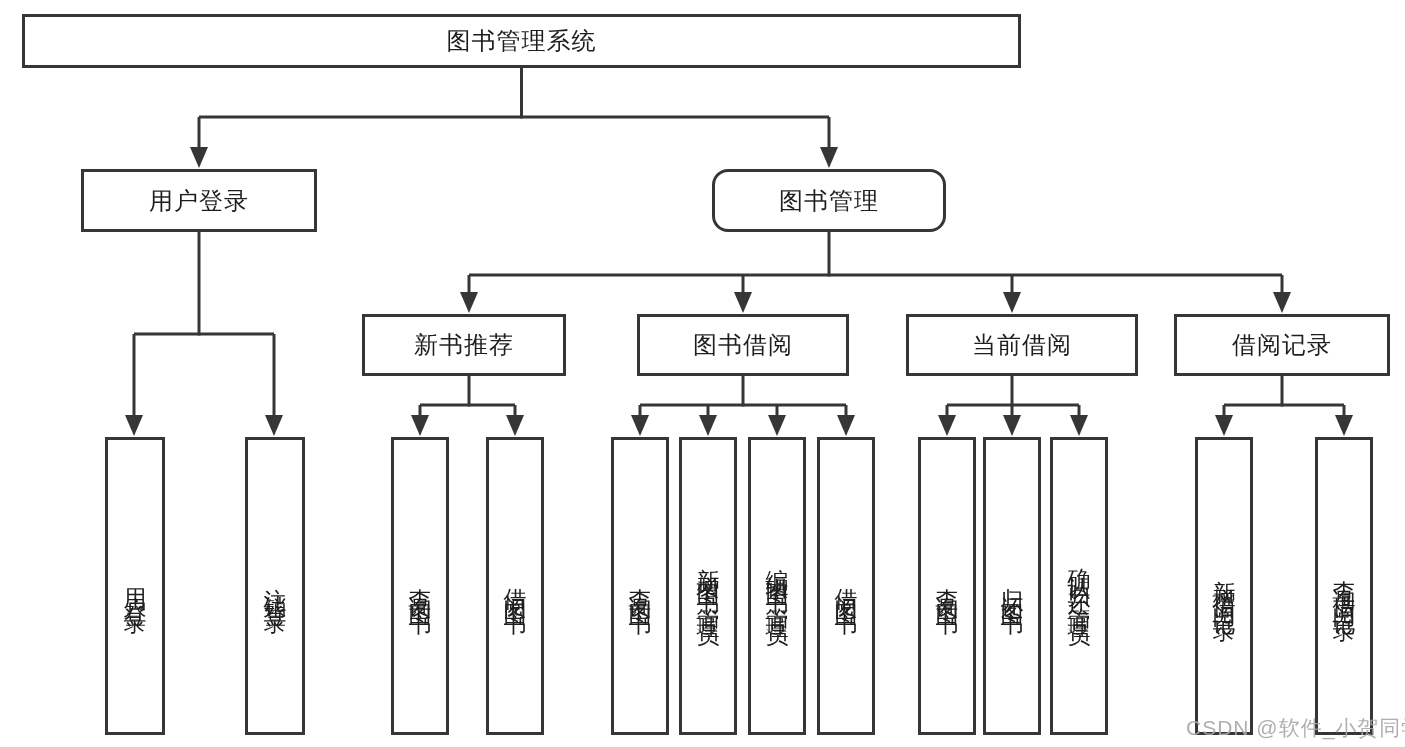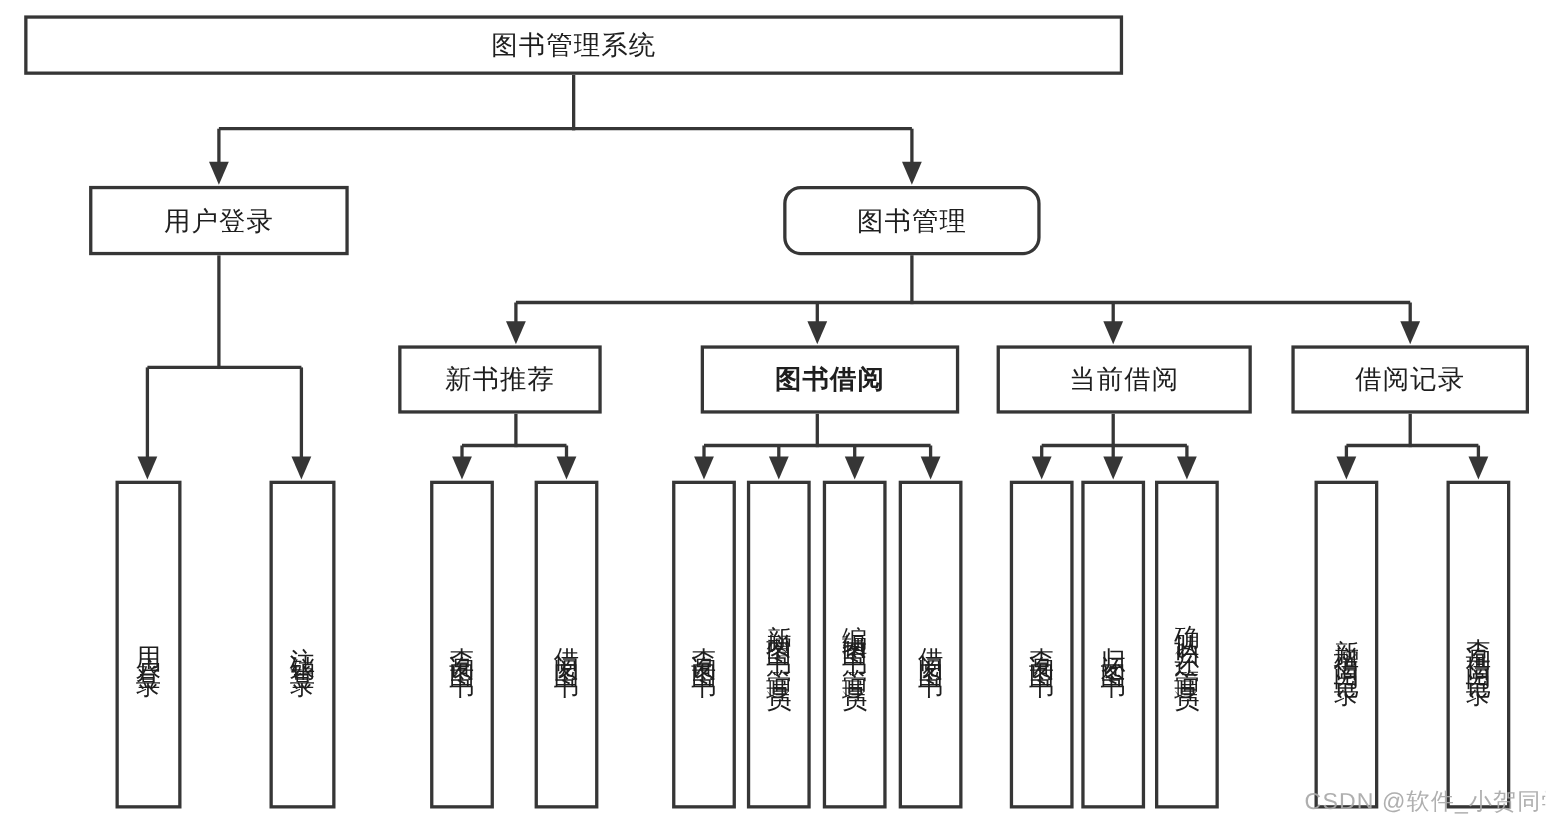--- a/index.html
+++ b/index.html
@@ -135,24 +135,24 @@
     <span>图书管理系统</span>
   </div>
 
   <div class="box" style="left:81px; top:169px; width:236px; height:63px;">
     <span>用户登录</span>
   </div>
   <div class="box" style="left:712px; top:169px; width:234px; height:63px;border-radius:16px;">
     <span>图书管理</span>
   </div>
 
-  <div class="box" style="left:362px; top:314px; width:185px; height:62px;">
+  <div class="box" style="left:362px; top:314px; width:204px; height:62px;">
     <span>新书推荐</span>
   </div>
-  <div class="box" style="left:637px; top:314px; width:235px; height:62px;font-weight:bold;">
+  <div class="box" style="left:637px; top:314px; width:212px; height:62px;">
     <span>图书借阅</span>
   </div>
   <div class="box" style="left:906px; top:314px; width:232px; height:62px;">
     <span>当前借阅</span>
   </div>
   <div class="box" style="left:1174px; top:314px; width:216px; height:62px;">
     <span>借阅记录</span>
   </div>
 
   <div class="box leaf" style="left:105px; top:437px; width:60px; height:298px;">

